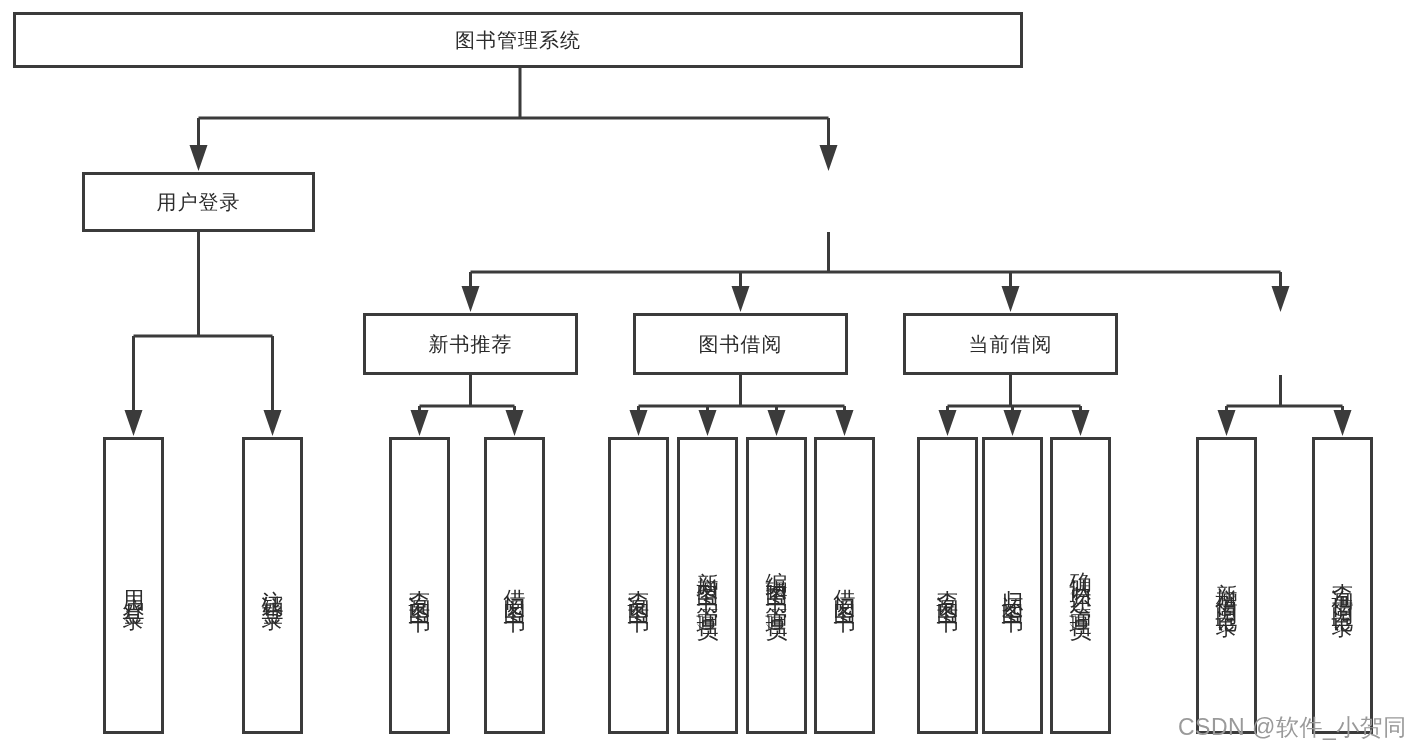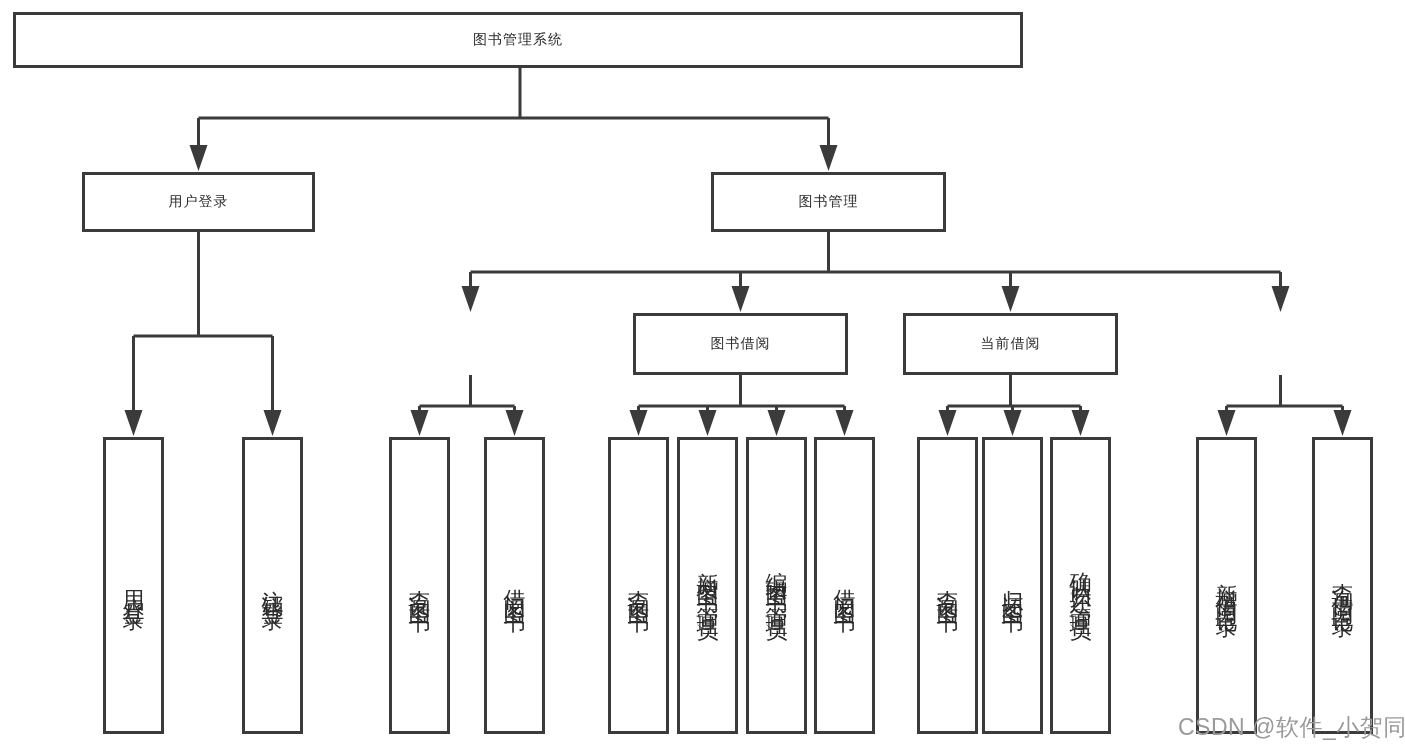--- a/index.html
+++ b/index.html
@@ -27,21 +27,21 @@
     border:3px solid var(--line);
     background:#fff;
     display:flex;
     align-items:center;
     justify-content:center;
     color:var(--text);
     z-index:2;
     text-align:center;
   }
   .node.h{
-    font-size:14px;
+    font-size:20px;
     letter-spacing:1px;
     white-space:nowrap;
   }
   .node.v{
     writing-mode:vertical-rl;
     text-orientation:mixed;
     font-size:22px;
     letter-spacing:7px;
     line-height:1;
   }
@@ -95,22 +95,22 @@
 
     <g>
       <path fill="none" stroke="currentColor" stroke-width="3" d="M1280.5 375 V406 M1226.5 406 H1342.5 M1226.5 406 V417 M1342.5 406 V417"></path>
       <path fill="currentColor" stroke="none" d="M1217.5 410 L1235.5 410 L1226.5 436 Z M1333.5 410 L1351.5 410 L1342.5 436 Z"></path>
     </g>
   </svg>
 
   <div class="node h" style="left:13px;top:12px;width:1010px;height:56px">图书管理系统</div>
 
   <div class="node h" style="left:82px;top:172px;width:233px;height:60px">用户登录</div>
-  <div class="node h" style="left:711px;top:172px;width:235px;height:60px">图书管理</div>
 
+  <div class="node h" style="left:363px;top:313px;width:215px;height:62px">新书推荐</div>
   <div class="node h" style="left:903px;top:313px;width:215px;height:62px">当前借阅</div>
   <div class="node h" style="left:633px;top:313px;width:215px;height:62px">图书借阅</div>
 
   <div class="node v" style="left:103px;top:437px;width:61px;height:297px">用户登录</div>
   <div class="node v" style="left:242px;top:437px;width:61px;height:297px">注销登录</div>
 
   <div class="node v" style="left:389px;top:437px;width:61px;height:297px">查询图书</div>
   <div class="node v" style="left:484px;top:437px;width:61px;height:297px">借阅图书</div>
 
   <div class="node v" style="left:608px;top:437px;width:61px;height:297px">查询图书</div>

